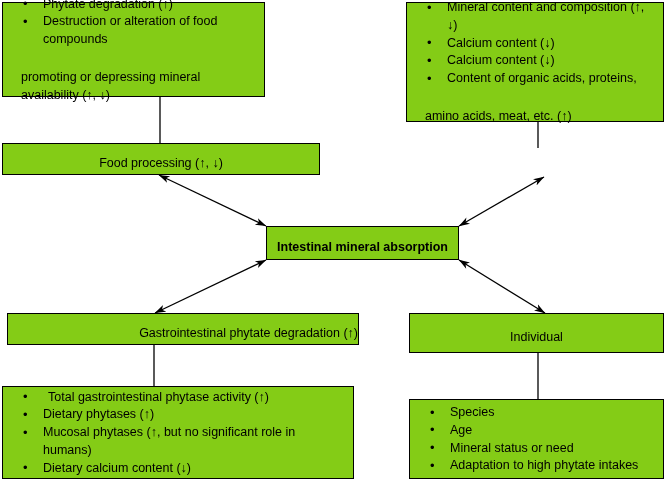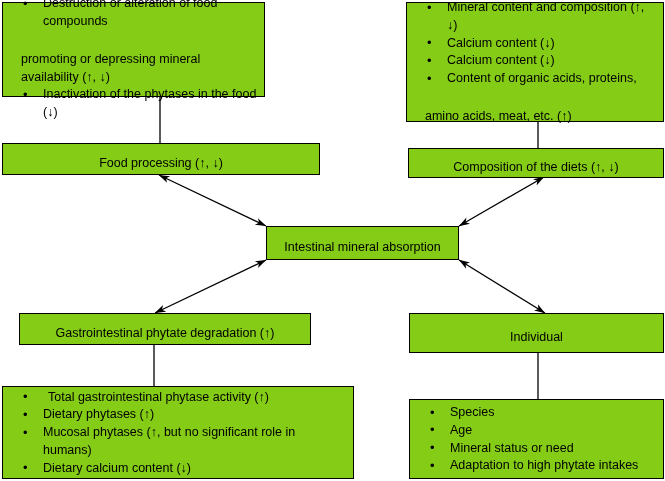--- a/index.html
+++ b/index.html
@@ -105,23 +105,20 @@
 
   <div class="node" style="left:2px; top:2px; width:263px; height:95px;">
     <ul class="bullets">
       <li>
         <span>Phytate degradation (↑)</span>
       </li>
       <li>
         <span>Destruction or alteration of food compounds</span>
         <span class="cont">promoting or depressing mineral availability (↑, ↓)</span>
       </li>
-      <li>
-        <span>Inactivation of the phytases in the food (↓)</span>
-      </li>
     </ul>
   </div>
 
   <div class="node" style="left:406px; top:2px; width:258px; height:120px;">
     <ul class="bullets">
       <li>
         <span>Mineral content and composition (↑, ↓)</span>
       </li>
       <li>
         <span>Calcium content (↓)</span>
@@ -133,29 +130,26 @@
         <span>Content of organic acids, proteins,</span>
         <span class="cont">amino acids, meat, etc. (↑)</span>
       </li>
     </ul>
   </div>
 
   <div class="node center-label" style="left:2px; top:143px; width:318px; height:32px;">
     <span class="node-title">Food processing (↑, ↓)</span>
   </div>
 
-  <div class="node center-label" style="left:408px; top:148px; width:256px; height:30px;">
-    <span class="node-title">Composition of the diets (↑, ↓)</span>
-  </div>
 
-  <div class="node center-label" style="left:266px; top:226px; width:193px; height:34px;">
+  <div class="node center-label" style="left:266px; top:226px; width:193px; height:34px;font-weight:bold;">
     <span class="node-title">Intestinal mineral absorption</span>
   </div>
 
-  <div class="node center-label" style="left:19px; top:313px; width:292px; height:32px;">
+  <div class="node center-label" style="left:7px; top:313px; width:352px; height:32px;justify-content:flex-end;">
     <span class="node-title">Gastrointestinal phytate degradation (↑)</span>
   </div>
 
   <div class="node center-label" style="left:409px; top:313px; width:255px; height:40px;">
     <span class="node-title">Individual</span>
   </div>
 
   <div class="node" style="left:409px; top:399px; width:255px; height:80px;">
     <ul class="bullets">
       <li>

